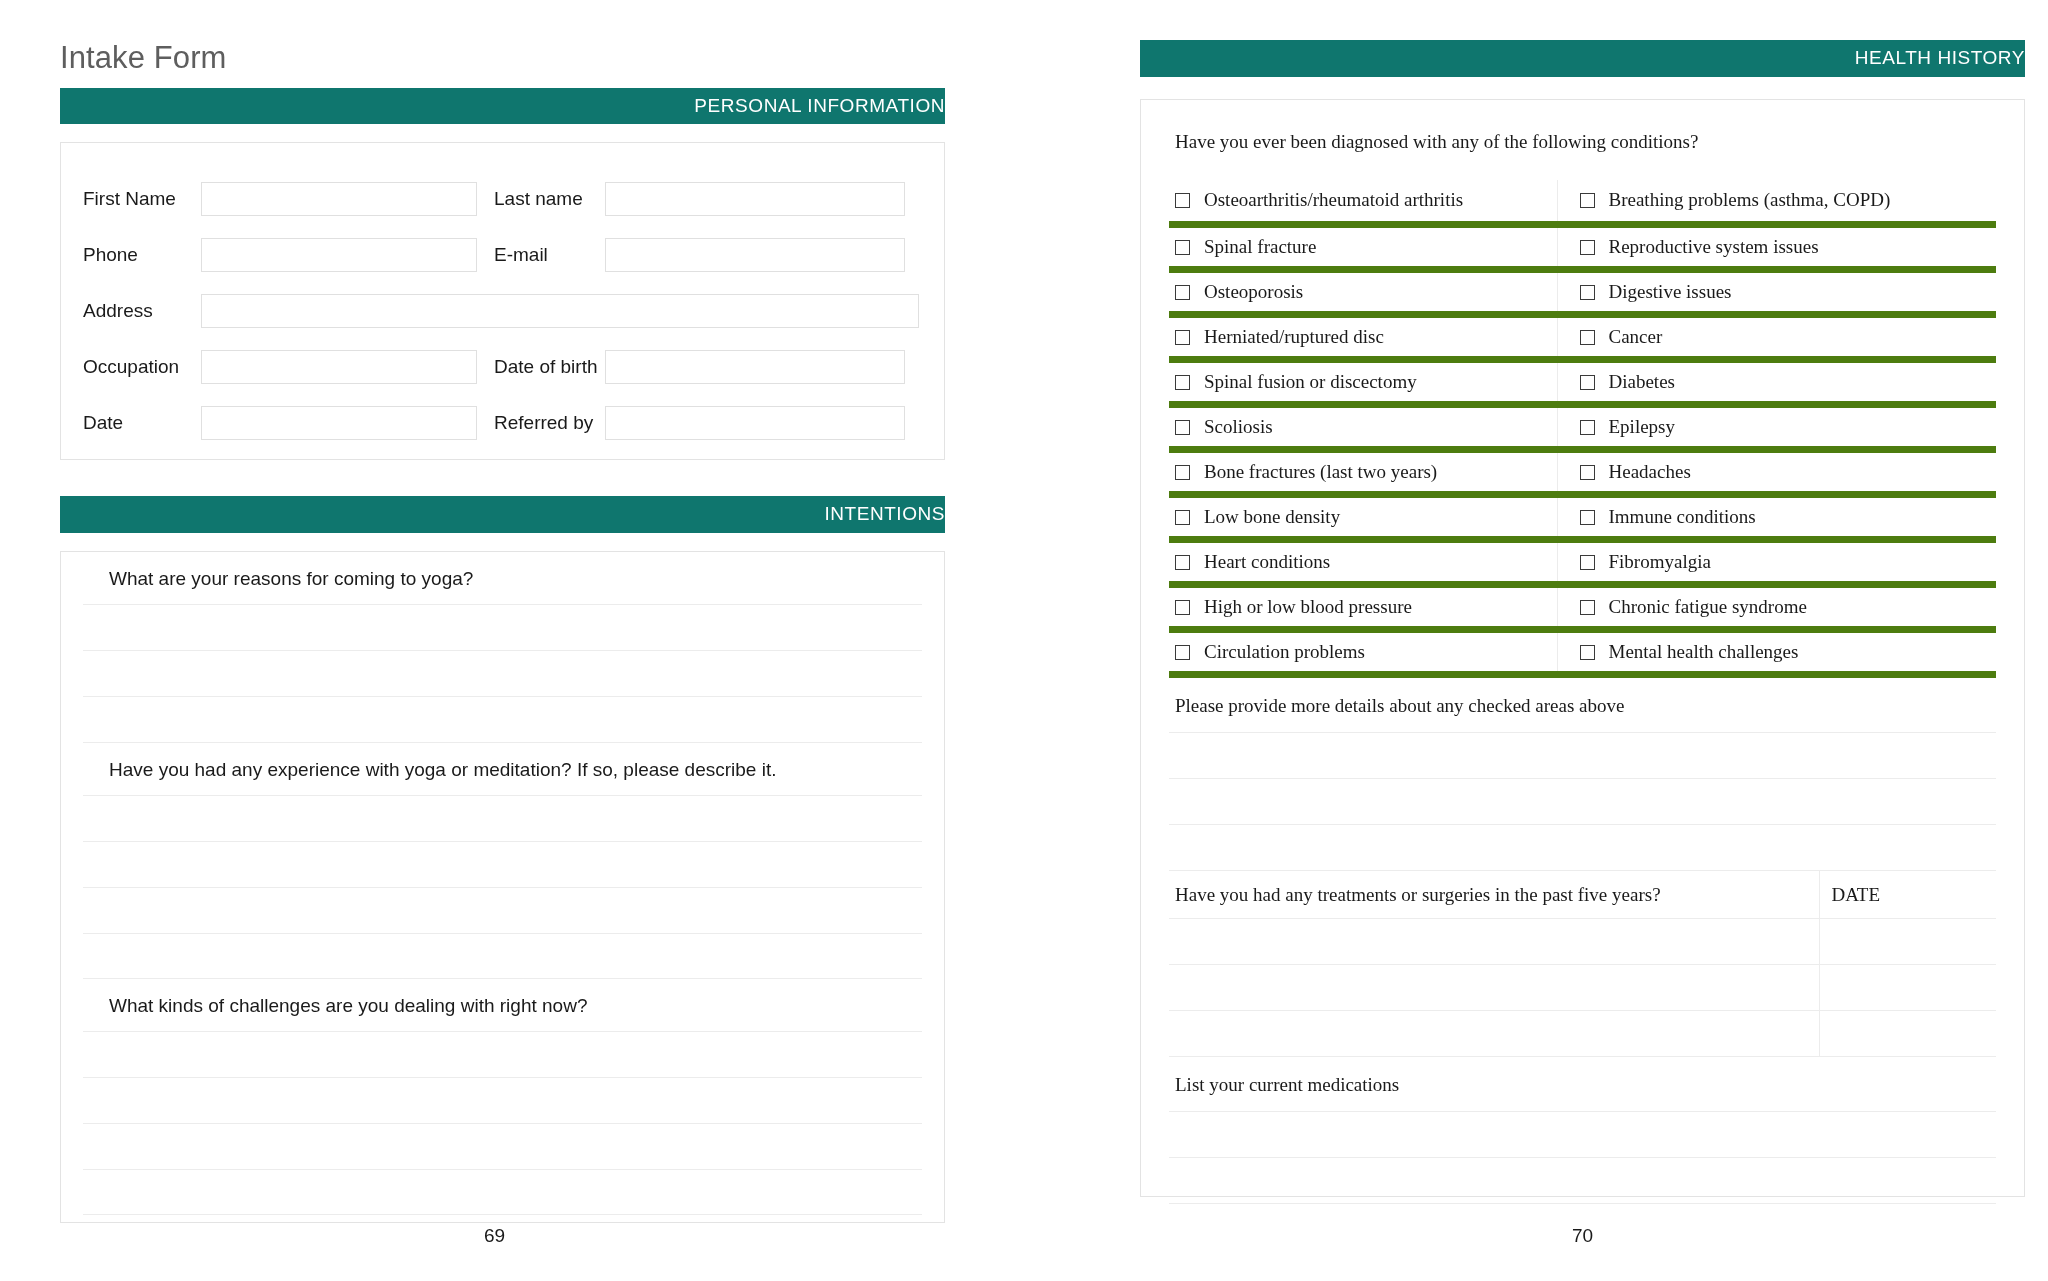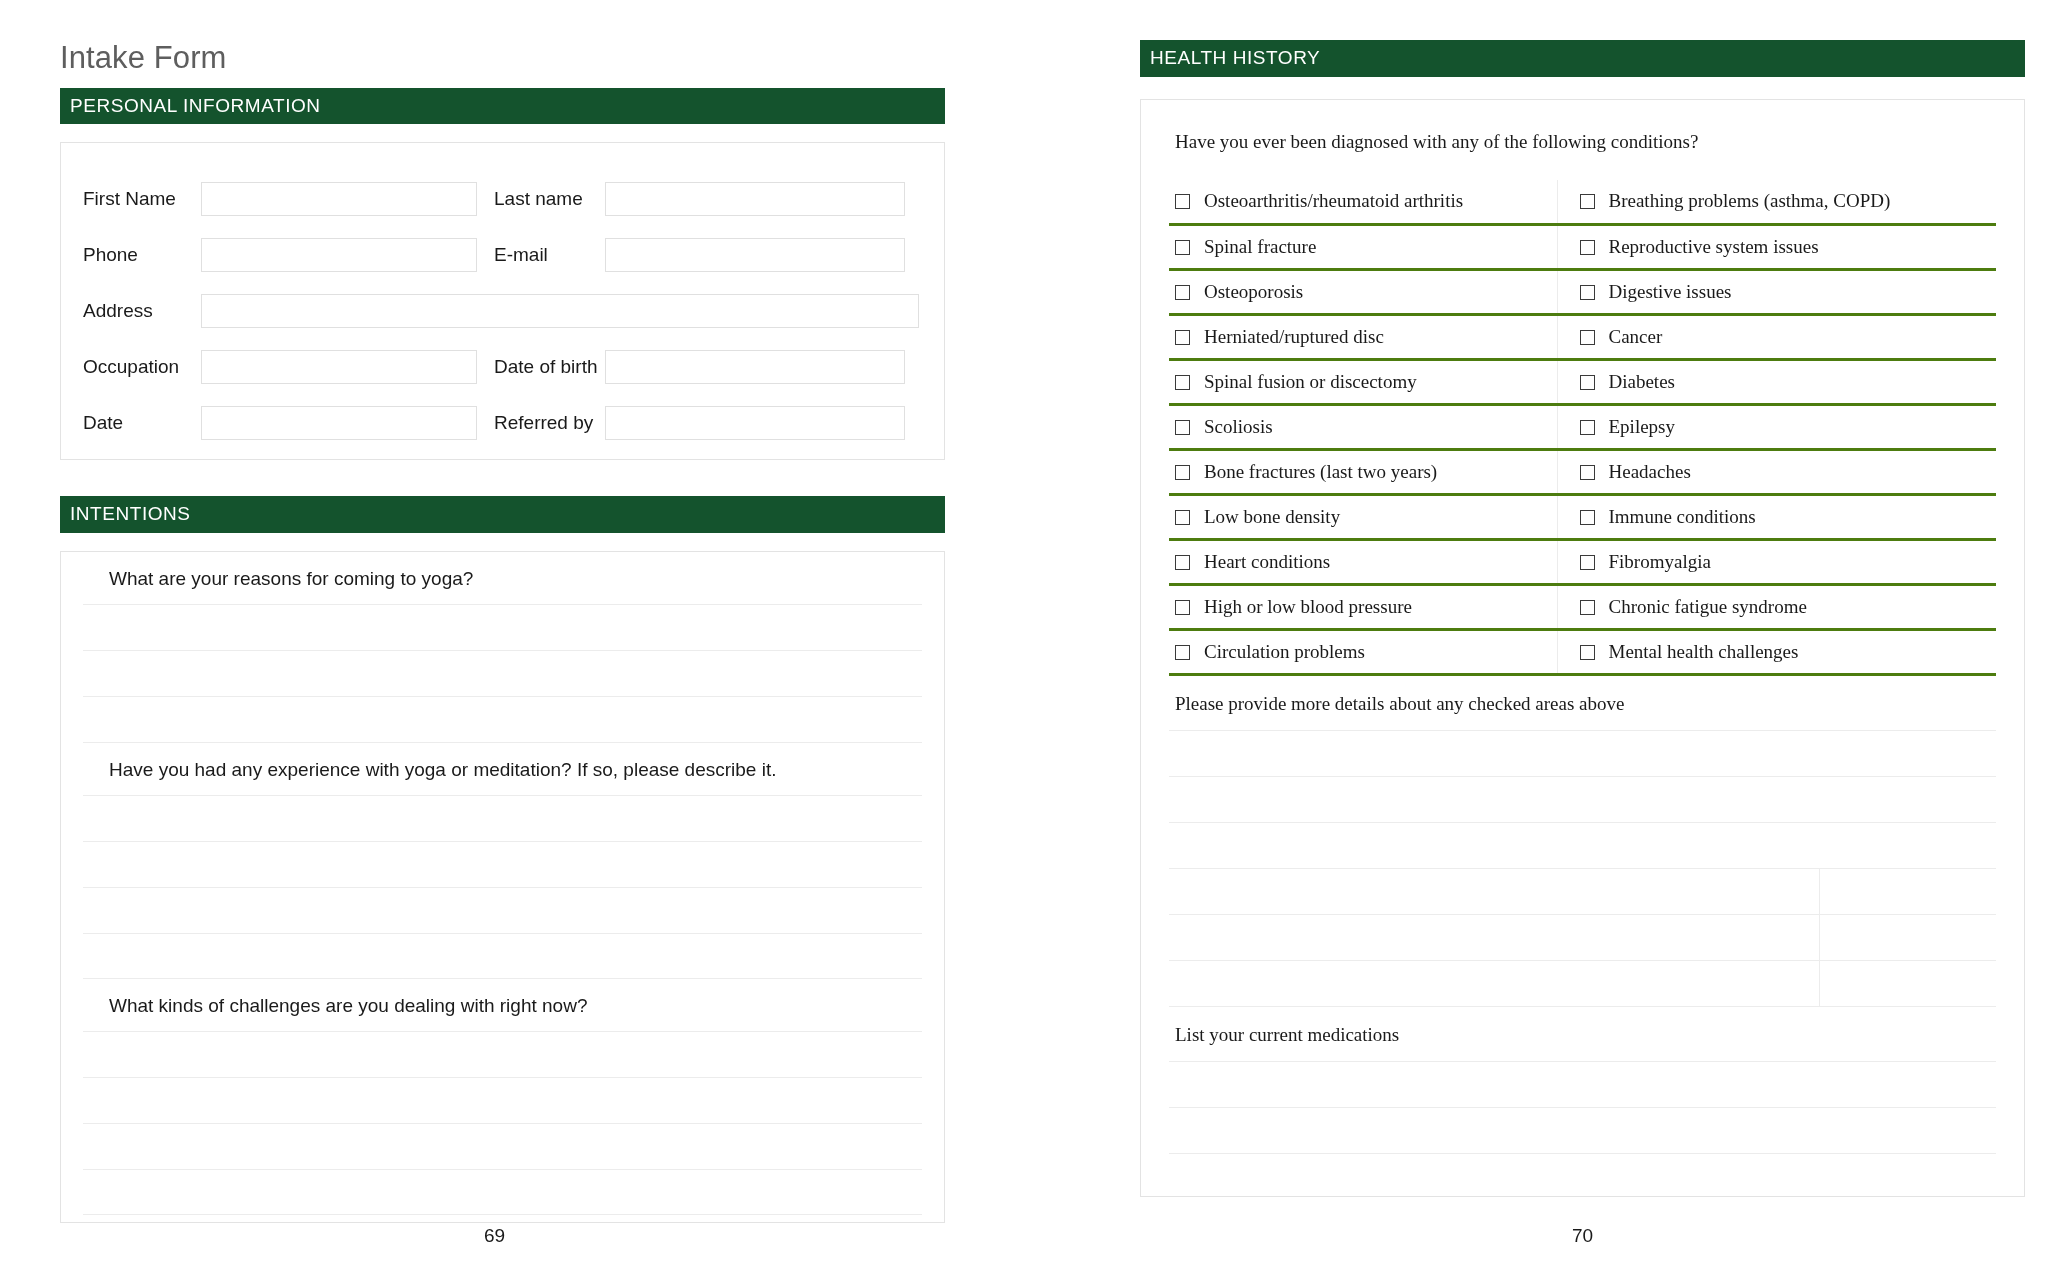--- a/index.html
+++ b/index.html
@@ -31,27 +31,28 @@
     font-weight: 400;
     color: #5e5e5e;
     letter-spacing: .1px;
     margin-top: 40px;
     margin-left: 0px;
     line-height: 1.15;
   }
 
   
   .band {
-    background: #14532d;
+    background: #0f766e;
     color: #ffffff;
     font-size: 19px;
     letter-spacing: .55px;
     padding: 7px 0 8px 10px;
     line-height: 1.15;
     font-weight: 400;
+    text-align: right;
   }
   .band-personal { margin-top: 12px; width: 885px; }
   .band-intent   { margin-top: 36px; width: 885px; }
   .band-health   { width: 885px; margin-top: 40px; }
 
   
   .card {
     border: 1px solid #e3e3e3;
     background: #fff;
   }
@@ -101,21 +102,21 @@
     margin-bottom: 26px;
   }
 
   .cond-grid {
     width: 100%;
     border-collapse: collapse;
   }
   .cond-grid td {
     height: 45px;
     vertical-align: middle;
-    border-bottom: 3px solid #4d7c0f;
+    border-bottom: 7px solid #4d7c0f;
     padding: 0;
   }
   .cond-grid tr:first-child td { border-top: none; }
   .cond-grid td.col-right {
     border-left: 1px solid #ececec;
     padding-left: 22px;
   }
   .cond-grid td.col-left { padding-left: 6px; }
 
   .cb-item { display: flex; align-items: center; gap: 14px; }
@@ -423,20 +424,24 @@
       <div class="rule"></div>
       <div class="write-line"></div>
       <div class="rule"></div>
       <div class="write-line"></div>
       <div class="rule"></div>
       <div class="write-line"></div>
       <div class="rule"></div>
 
       <table class="treat">
         <tbody>
+          <tr class="head">
+            <td class="t-main">Have you had any treatments or surgeries in the past five years?</td>
+            <td class="t-date">DATE</td>
+          </tr>
           <tr>
             <td class="t-main"></td>
             <td class="t-date"></td>
           </tr>
           <tr>
             <td class="t-main"></td>
             <td class="t-date"></td>
           </tr>
           <tr>
             <td class="t-main"></td>

